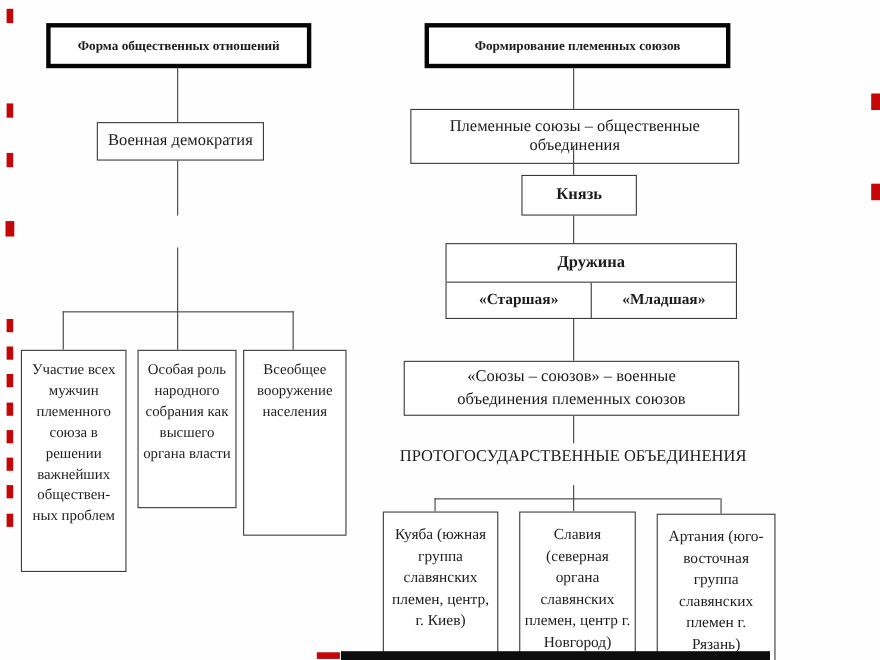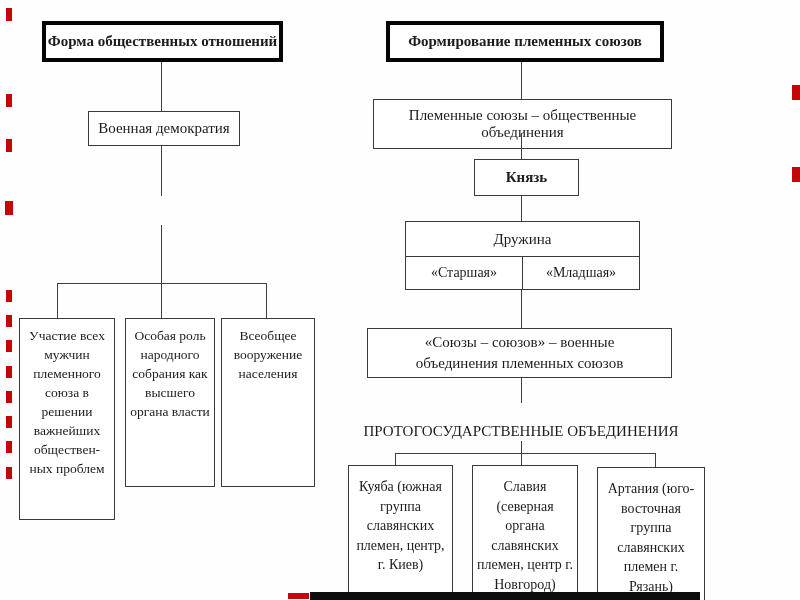--- a/index.html
+++ b/index.html
@@ -5,21 +5,21 @@
   html,body{margin:0;padding:0;background:#fff;}
   #slide{
     position:relative;width:800px;height:600px;background:#fefefe;overflow:hidden;
     font-family:"Liberation Serif","DejaVu Serif",serif;color:#1c1c1c;
   }
   .box{
     position:absolute;box-sizing:border-box;background:#fff;border:1px solid #3a3a3a;
     text-align:center;
   }
   .titlebox{
-    border:4px solid #050505;font-weight:bold;font-size:15px;
+    border:4px solid #050505;font-weight:bold;font-size:12px;
     display:flex;align-items:center;justify-content:center;
   }
   .single{display:flex;align-items:center;justify-content:center;font-size:15px;}
   .multiline{font-size:13.5px;line-height:19px;padding:7px 4px 0 4px;}
   .protobox{font-size:14px;line-height:19.5px;padding:11px 4px 0 4px;}
   .vline,.hline{position:absolute;background:#3f3f3f;}
   .vline{width:1px;}
   .hline{height:1px;}
   .freelabel{position:absolute;text-align:center;font-size:15px;letter-spacing:.5px;white-space:nowrap;}
   .tblheader{
@@ -53,21 +53,21 @@
 
   <div class="vline" style="left:161px;top:225px;height:58px;"></div>
   <div class="hline" style="left:57px;top:283px;width:210px;"></div>
   <div class="vline" style="left:57px;top:283px;height:35px;"></div>
   <div class="vline" style="left:161px;top:283px;height:35px;"></div>
   <div class="vline" style="left:266px;top:283px;height:35px;"></div>
 
   <div class="box multiline" style="left:19px;top:318px;width:96px;height:202px;">
     <span>Участие всех мужчин племенного союза в решении важнейших обществен-ных проблем</span>
   </div>
-  <div class="box multiline" style="left:125px;top:318px;width:90px;height:169px;">
+  <div class="box multiline" style="left:125px;top:318px;width:90px;height:144px;">
     <span>Особая роль народного собрания как высшего органа власти</span>
   </div>
   <div class="box multiline" style="left:221px;top:318px;width:94px;height:169px;">
     <span>Всеобщее вооружение населения</span>
   </div>
 
   <div class="box titlebox" style="left:386px;top:21px;width:278px;height:41px;justify-content:center;">
     <span>Формирование племенных союзов</span>
   </div>
 
@@ -78,21 +78,21 @@
   </div>
 
   <div class="vline" style="left:521px;top:133px;height:26px;"></div>
 
   <div class="box single" style="left:474px;top:159px;width:105px;height:37px;font-weight:bold;">
     <span>Князь</span>
   </div>
 
   <div class="vline" style="left:521px;top:196px;height:25px;"></div>
 
-  <div class="box" style="left:405px;top:221px;width:235px;height:69px;">
+  <div class="box" style="left:405px;top:221px;width:265px;height:69px;font-weight:bold;">
     <div class="tblheader">
       <span>Дружина</span>
     </div>
     <div class="tblrow">
       <div class="tblcell">
         <span>«Старшая»</span>
       </div>
       <div class="tblcell">
         <span>«Младшая»</span>
       </div>
@@ -100,21 +100,21 @@
   </div>
 
   <div class="vline" style="left:521px;top:290px;height:38px;"></div>
 
   <div class="box" style="left:367px;top:328px;width:305px;height:50px;display:flex;align-items:center;justify-content:center;font-size:15px;line-height:21px;padding:0 14px;">
     <span>«Союзы – союзов» – военные объединения племенных союзов</span>
   </div>
 
   <div class="vline" style="left:521px;top:378px;height:25px;"></div>
 
-  <div class="freelabel" style="left:361px;top:407px;width:320px;letter-spacing:0;margin-top:16px;">ПРОТОГОСУДАРСТВЕННЫЕ ОБЪЕДИНЕНИЯ</div>
+  <div class="freelabel" style="left:361px;top:407px;width:320px;letter-spacing:0;">ПРОТОГОСУДАРСТВЕННЫЕ ОБЪЕДИНЕНИЯ</div>
 
   <div class="vline" style="left:521px;top:441px;height:12px;"></div>
   <div class="hline" style="left:395px;top:453px;width:260px;"></div>
   <div class="vline" style="left:395px;top:453px;height:12px;"></div>
   <div class="vline" style="left:521px;top:453px;height:12px;"></div>
   <div class="vline" style="left:655px;top:453px;height:14px;"></div>
 
   <div class="box protobox" style="left:348px;top:465px;width:105px;height:140px;">
     <span>Куяба (южная группа славянских племен, центр, г. Киев)</span>
   </div>

